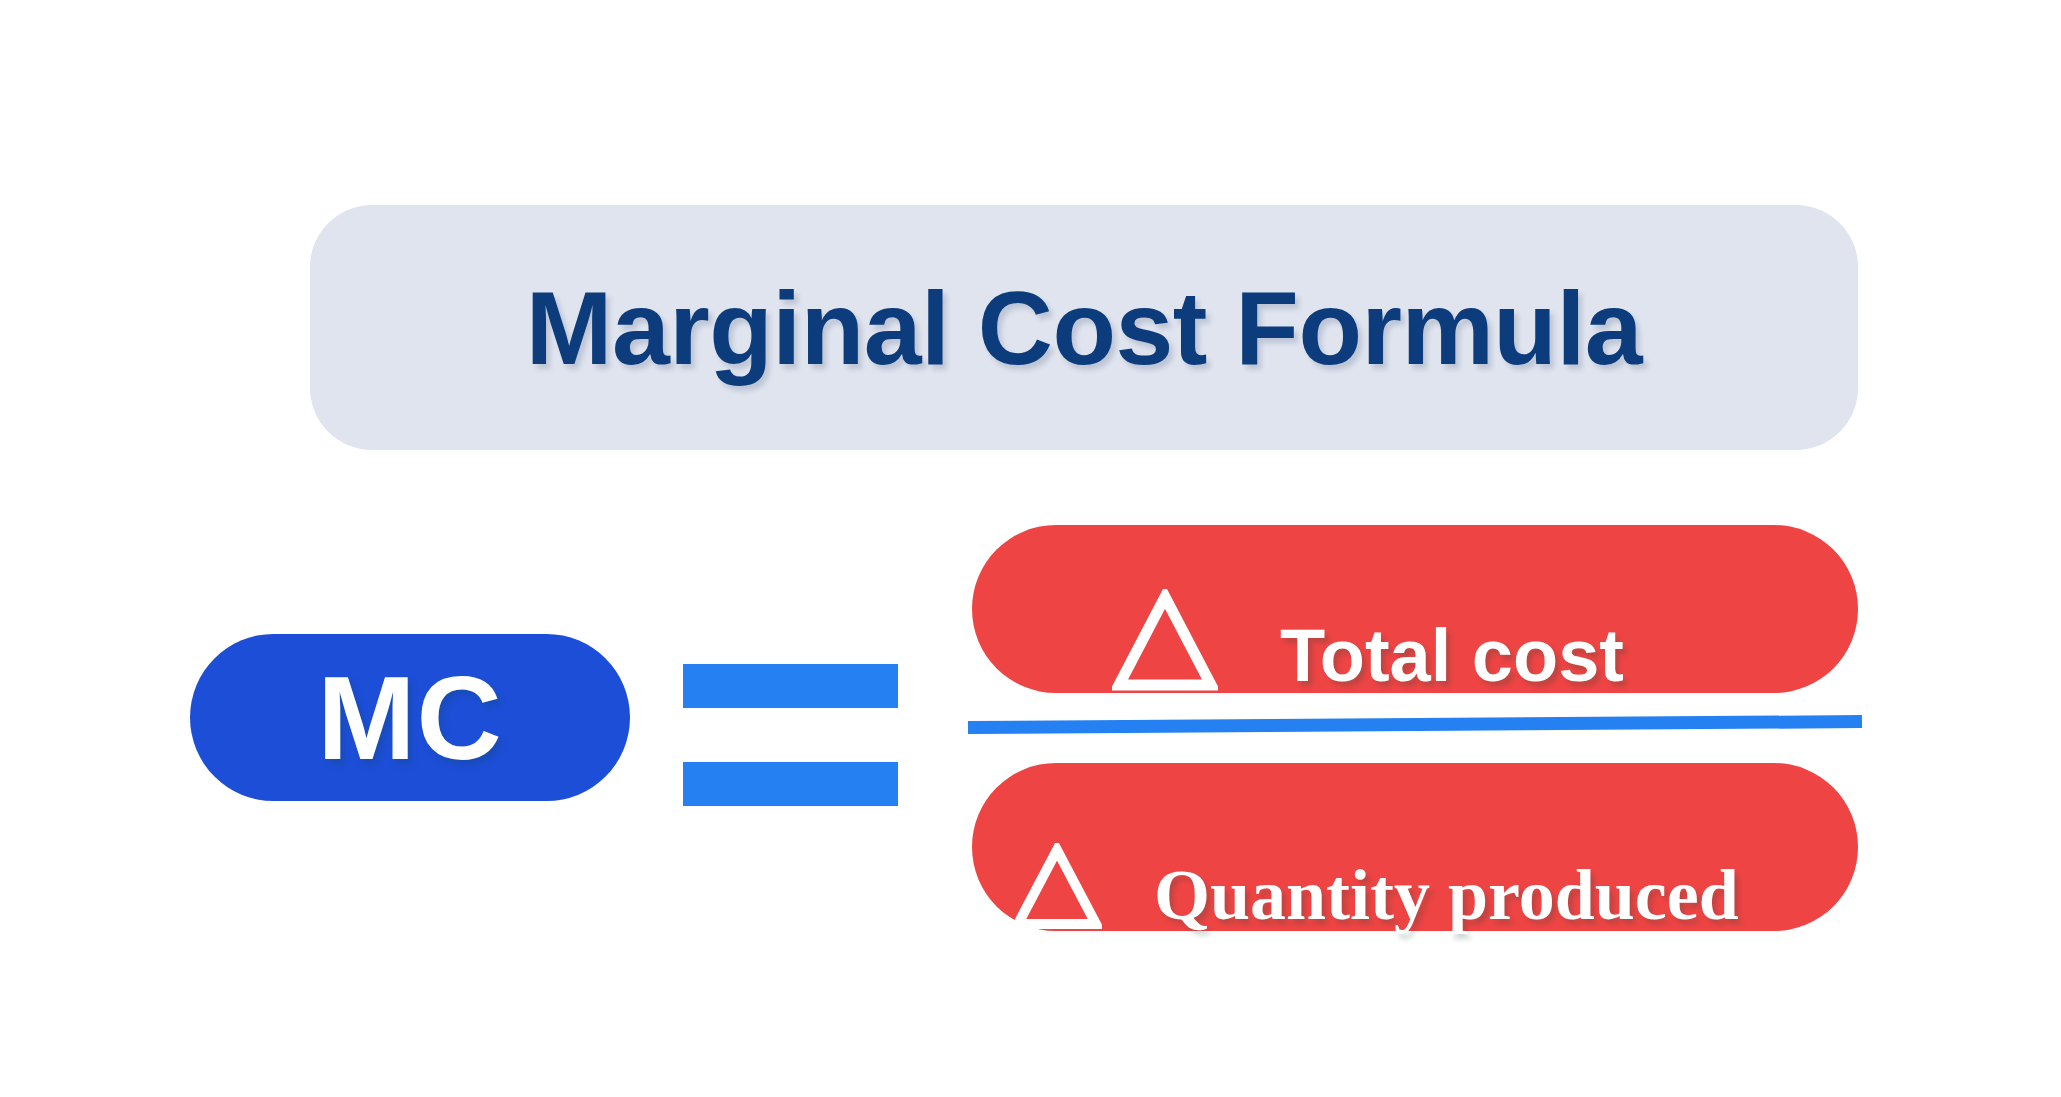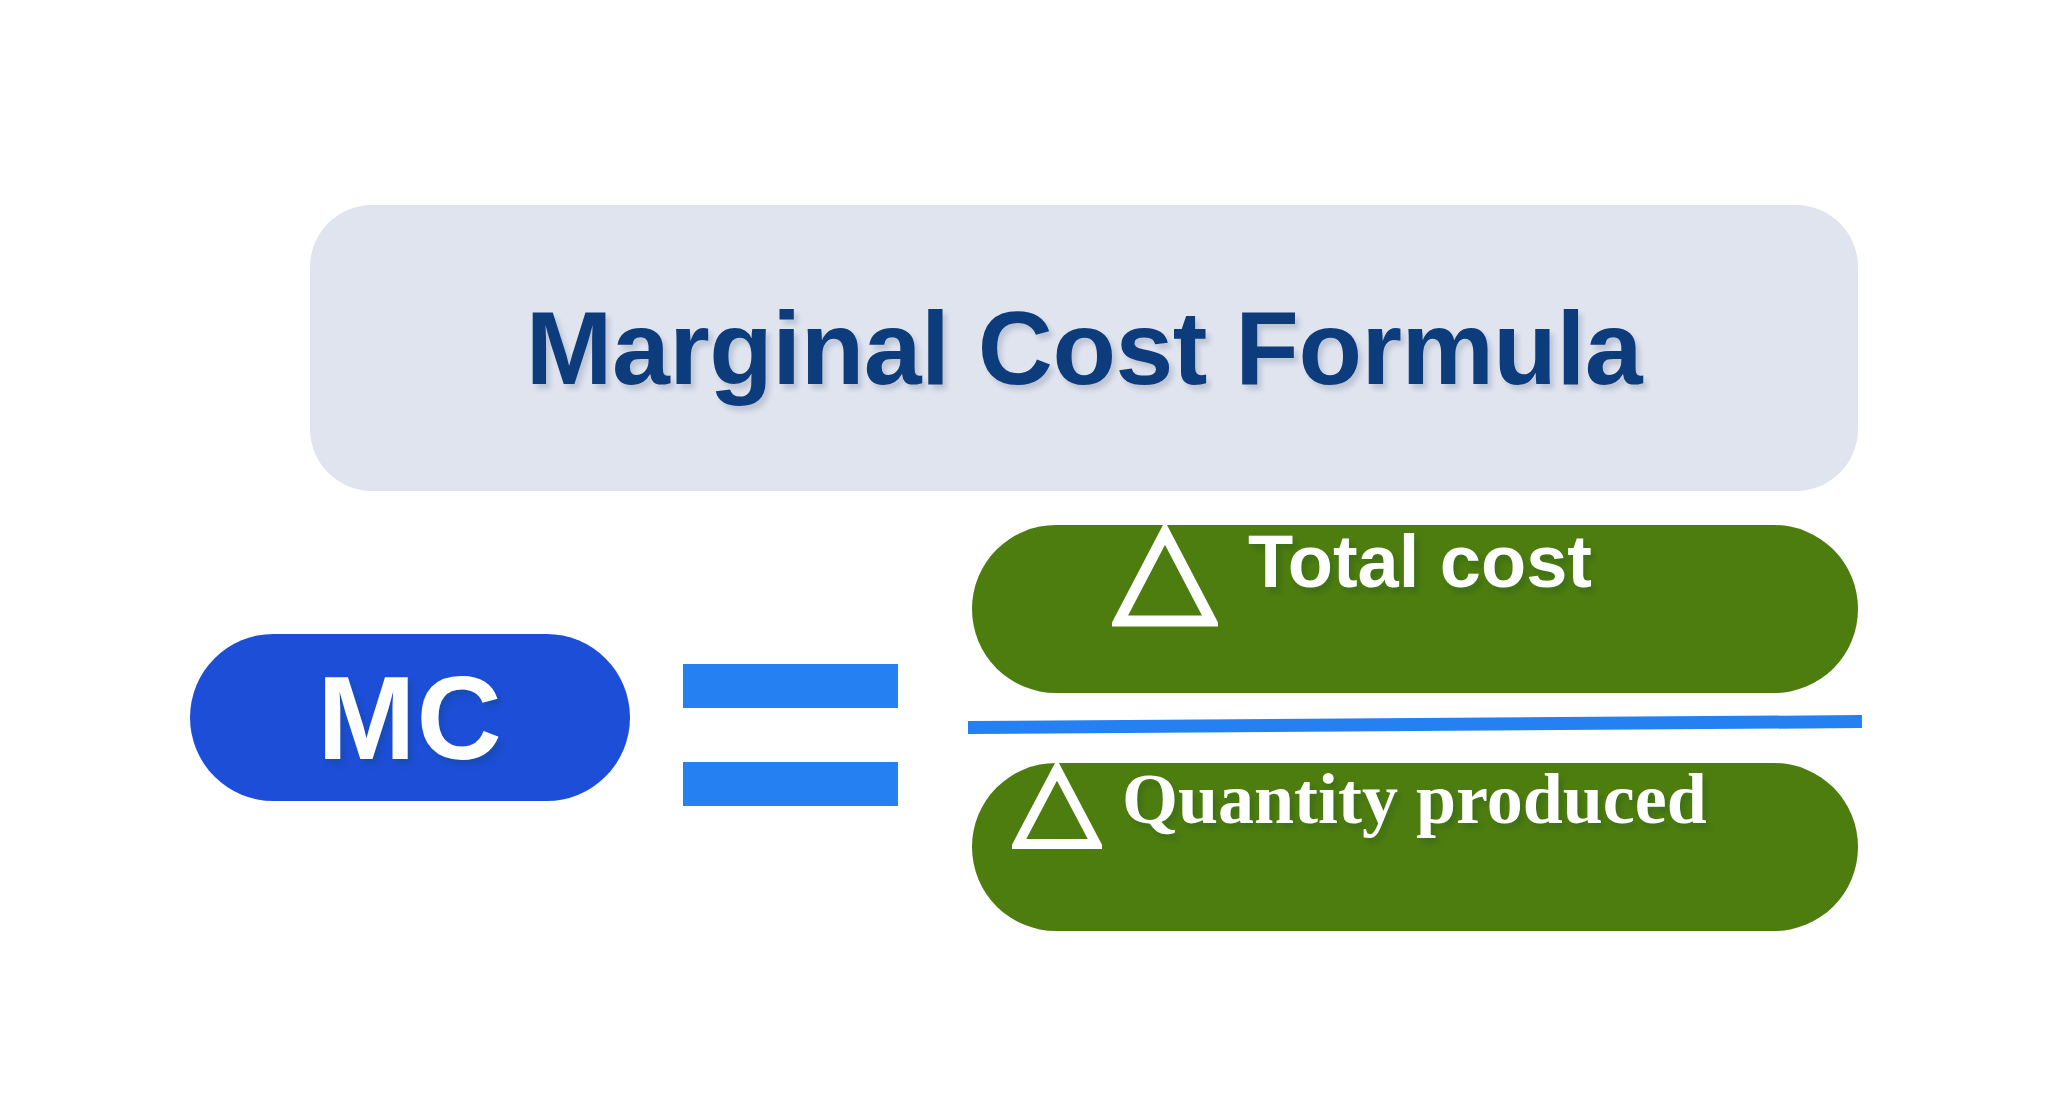--- a/index.html
+++ b/index.html
@@ -20,21 +20,21 @@
     background: #ffffff;
     overflow: hidden;
   }
 
   
   .title-pill {
     position: absolute;
     left: 310px;
     top: 205px;
     width: 1548px;
-    height: 286px;
+    height: 245px;
     background: #dfe4ef;
     border-radius: 62px;
     display: flex;
     align-items: center;
     justify-content: center;
   }
   .title-text {
     font-size: 104px;
     font-weight: bold;
     color: #0d3c7c;
@@ -91,25 +91,26 @@
     top: 525px;
     width: 886px;
     height: 406px;
   }
 
   .frac-bar {
     position: absolute;
     left: 0;
     width: 886px;
     height: 168px;
-    background: #4d7c0f;
+    background: #ef4444;
     border-radius: 90px;
     display: flex;
-    align-items: flex-start;
+    align-items: flex-end;
     box-sizing: border-box;
+    gap: 32px;
   }
   .frac-bar.numerator {
     top: 0;
     padding-left: 140px;
   }
   .frac-bar.denominator {
     top: 238px;
     padding-left: 40px;
     font-family: Liberation Serif, serif;
   }

